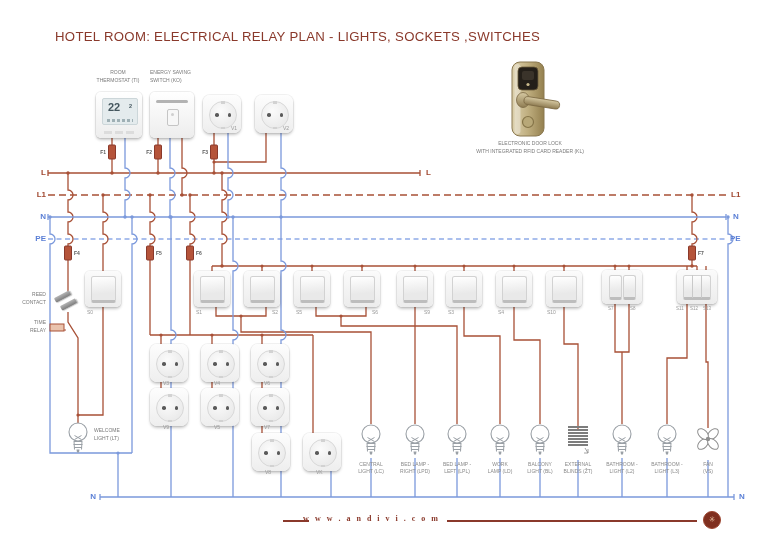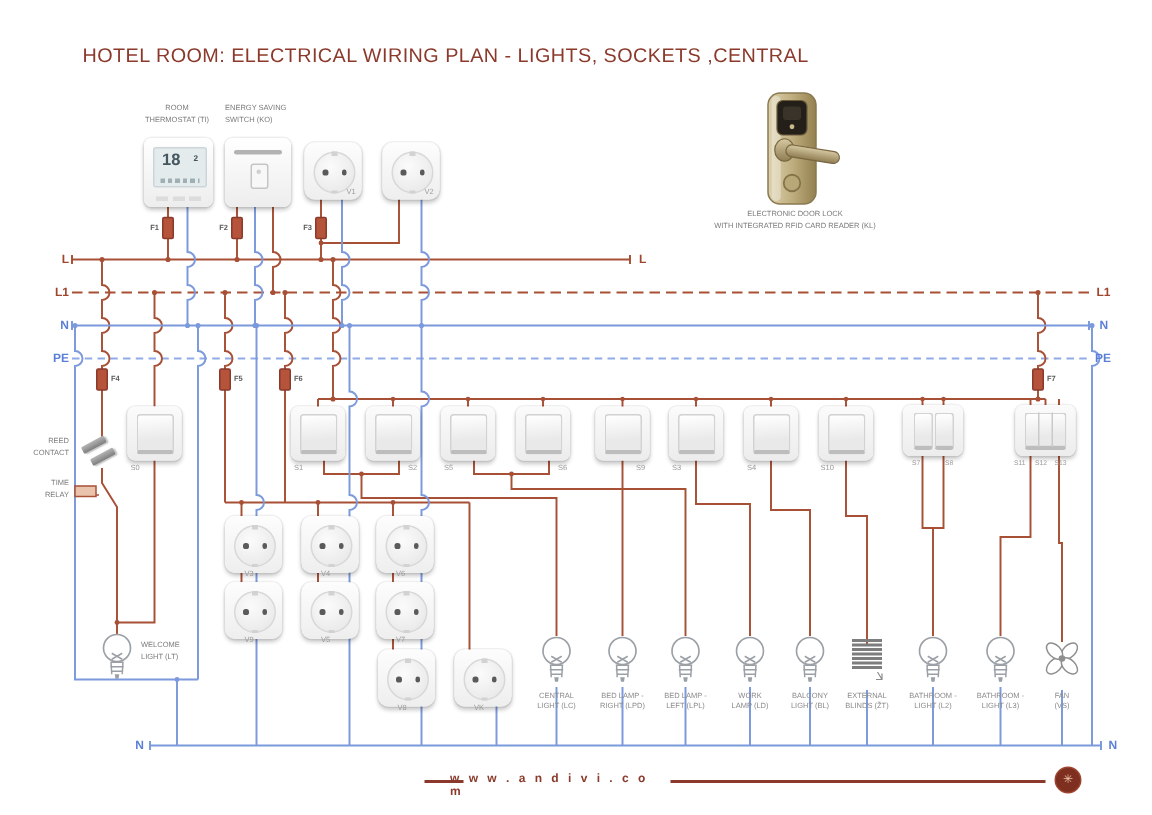--- a/index.html
+++ b/index.html
@@ -51,22 +51,22 @@
   .e-card{position:absolute;left:17px;top:17px;width:10px;height:15px;border:1px solid #c5c5c5;border-radius:2px;background:#f7f7f7;}
   .e-card:after{content:"";position:absolute;left:3px;top:3px;width:3px;height:3px;border-radius:50%;background:#cfcfcf;}
   
   .reed-bar{position:absolute;width:17px;height:4.5px;background:linear-gradient(#b5b5b5,#7d7d7d);border-radius:1px;
     transform:rotate(-28deg);box-shadow:1px 1px 1px rgba(0,0,0,.25);z-index:2;}
   
   .load{position:absolute;top:423px;width:56px;display:flex;flex-direction:column;align-items:center;z-index:2;}
   .load-lbl{margin-top:2px;font-size:5px;color:#8a8a8a;text-align:center;line-height:1.4;}
   
   .f-line{position:absolute;height:1.5px;background:#8a392b;z-index:3;}
-  .f-site{position:absolute;left:300px;top:514px;width:140px;text-align:left;font-size:8px;font-weight:bold;
-    letter-spacing:2px;color:#8a392b;z-index:3;}
+  .f-site{position:absolute;left:300px;top:514px;width:140px;text-align:right;font-size:8px;font-weight:bold;
+    letter-spacing:2px;color:#8a392b;z-index:3;font-family:Liberation Serif, serif;}
   .f-badge{position:absolute;left:703px;top:511px;width:16px;height:16px;border-radius:50%;background:#7f2f1f;
     border:1px solid #9c4530;color:#e8c0a0;font-size:8px;line-height:15px;text-align:center;z-index:3;}
   .doorlock{position:absolute;left:500px;top:60px;z-index:2;}
 </style>
 </head>
 <body>
 
 <div id="canvas">
 
   <svg class="wires" width="768" height="543">
@@ -186,21 +186,21 @@
       <rect x="210.5" y="145" width="7" height="14" rx="1"></rect>
       <rect x="64.5" y="246" width="7" height="14" rx="1"></rect>
       <rect x="146.5" y="246" width="7" height="14" rx="1"></rect>
       <rect x="186.5" y="246" width="7" height="14" rx="1"></rect>
       <rect x="688.5" y="246" width="7" height="14" rx="1"></rect>
     </g>
 
     <rect x="50" y="324" width="14" height="7" fill="#eac3ad" stroke="#a85036" stroke-width="1"></rect>
   </svg>
 
-  <div class="title">HOTEL ROOM: ELECTRICAL WIRING PLAN - LIGHTS, SOCKETS ,CENTRAL</div>
+  <div class="title">HOTEL ROOM: ELECTRICAL RELAY PLAN - LIGHTS, SOCKETS ,SWITCHES</div>
 
   <svg class="doorlock" width="70" height="82">
     <rect x="12" y="2" width="32" height="74" rx="8" fill="url(#gold)" stroke="#8a7850" stroke-width="1"></rect>
     <rect x="14.5" y="4" width="6" height="70" rx="3" fill="#ffffff" opacity="0.35"></rect>
     <rect x="18" y="7" width="20" height="23" rx="4" fill="#241f19" stroke="#6b5b3a" stroke-width="0.8"></rect>
     <rect x="22" y="11" width="12" height="9" rx="2" fill="#3a332a"></rect>
     <circle cx="28" cy="24.5" r="1.6" fill="#c9b98c"></circle>
     <ellipse cx="23" cy="40" rx="6.5" ry="7.5" fill="url(#goldH)" stroke="#7a6742" stroke-width="0.8"></ellipse>
     <rect x="24" y="36" width="36" height="8" rx="4" transform="rotate(9 24 40)" fill="url(#goldH)" stroke="#7a6742" stroke-width="0.8"></rect>
     <circle cx="28" cy="62" r="5.5" fill="#b8a878" stroke="#857448" stroke-width="1.2"></circle>
@@ -209,21 +209,21 @@
     <div>ELECTRONIC DOOR LOCK</div>
     <div>WITH INTEGRATED RFID CARD READER (KL)</div>
   </div>
 
   <div class="lbl center" style="left:83px;top:69px;width:70px;">
     <div>ROOM</div>
       <div>THERMOSTAT (TI)</div>
   </div>
   <div class="thermostat">
     <div class="t-screen">
-      <span class="t-temp">18</span>
+      <span class="t-temp">22</span>
       <span class="t-temp-s">2</span>
       <div class="t-icons"></div>
     </div>
     <div class="t-btns"></div>
   </div>
 
   <div class="lbl" style="left:150px;top:69px;width:60px;">
     <div>ENERGY SAVING</div>
       <div>SWITCH (KO)</div>
   </div>

